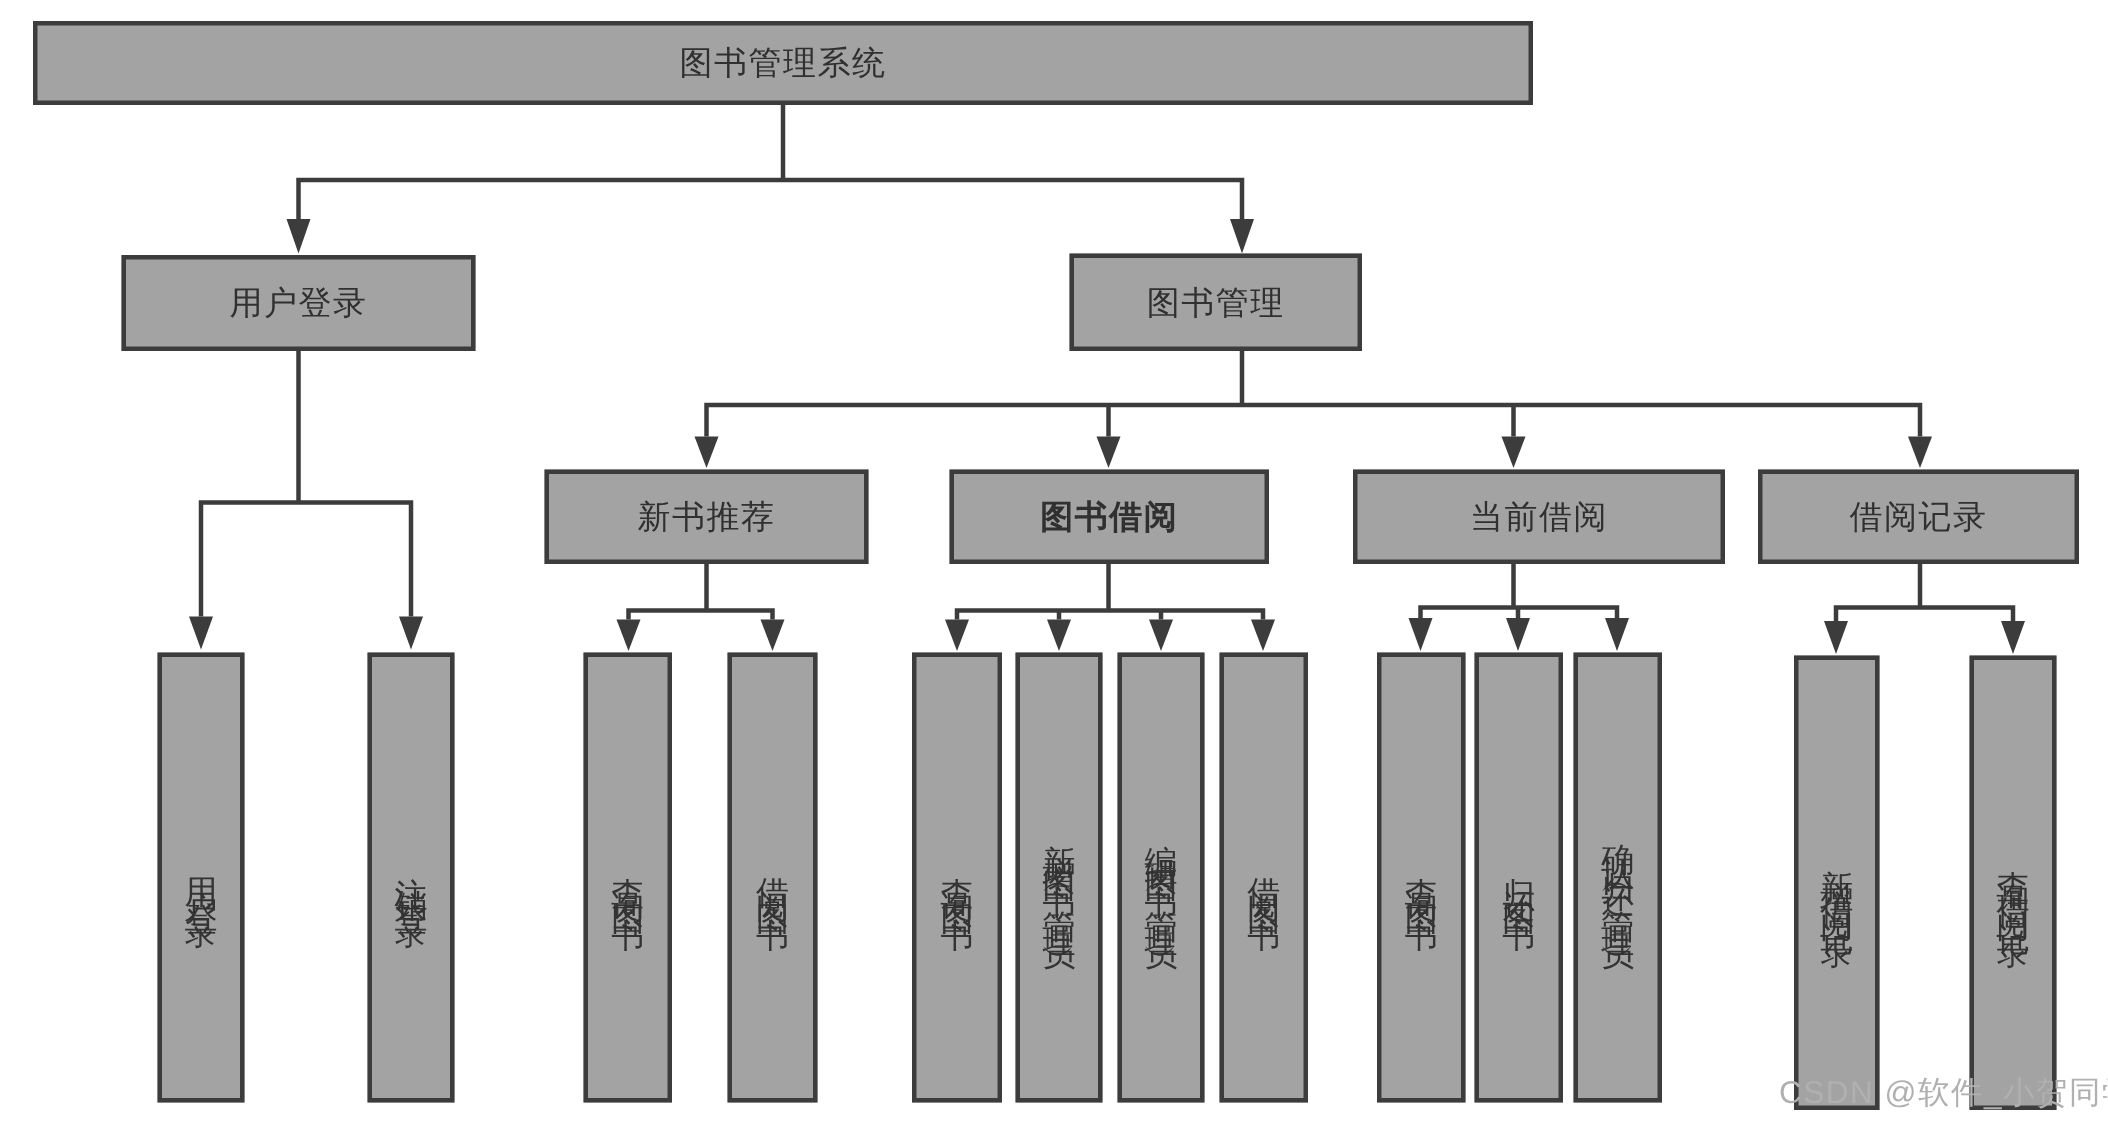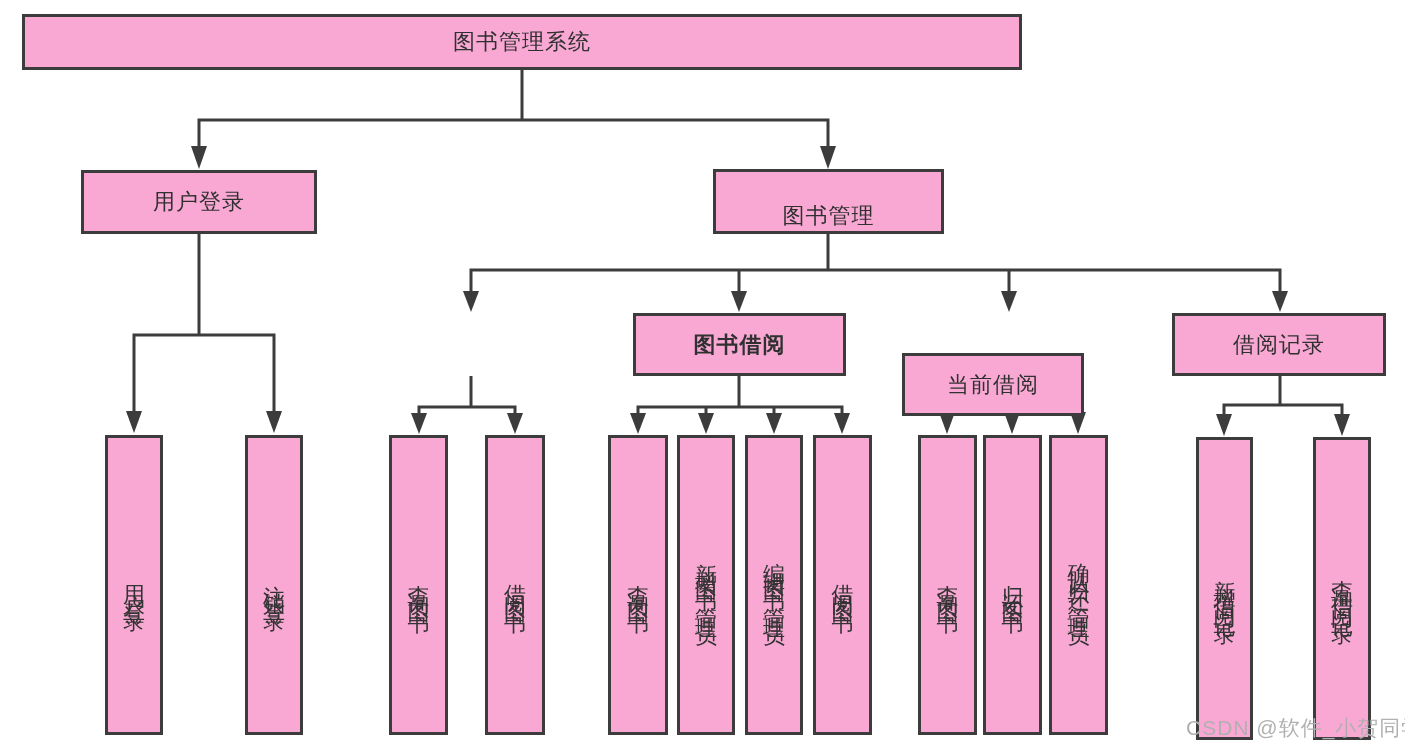--- a/index.html
+++ b/index.html
@@ -18,21 +18,21 @@
   .wires {
     position: absolute;
     left: 0;
     top: 0;
     pointer-events: none;
   }
   .node {
     position: absolute;
     box-sizing: border-box;
     border: 3px solid #3c3c3c;
-    background: #f9a8d4;
+    background: #a3a3a3;
     display: flex;
     align-items: center;
     justify-content: center;
     color: #303030;
     font-size: 22px;
     letter-spacing: 1px;
   }
   .node .vtext {
     writing-mode: vertical-rl;
     text-orientation: mixed;
@@ -121,28 +121,31 @@
     </g>
   </svg>
 
   <div class="node" style="left:22px; top:14px; width:1000px; height:56px;">
     <span>图书管理系统</span>
   </div>
 
   <div class="node" style="left:81px; top:170px; width:236px; height:64px;">
     <span>用户登录</span>
   </div>
-  <div class="node" style="left:713px; top:169px; width:231px; height:65px;align-items:flex-end;">
+  <div class="node" style="left:713px; top:169px; width:195px; height:65px;">
     <span>图书管理</span>
   </div>
 
+  <div class="node" style="left:363px; top:313px; width:216px; height:63px;">
+    <span>新书推荐</span>
+  </div>
   <div class="node" style="left:633px; top:313px; width:213px; height:63px;font-weight:bold;">
     <span>图书借阅</span>
   </div>
-  <div class="node" style="left:902px; top:313px; width:182px; height:63px;margin-top:40px;">
+  <div class="node" style="left:902px; top:313px; width:248px; height:63px;">
     <span>当前借阅</span>
   </div>
   <div class="node" style="left:1172px; top:313px; width:214px; height:63px;">
     <span>借阅记录</span>
   </div>
 
   <div class="node" style="left:105px; top:435px; width:58px; height:300px;">
     <span class="vtext">用户登录</span>
   </div>
   <div class="node" style="left:245px; top:435px; width:58px; height:300px;">

